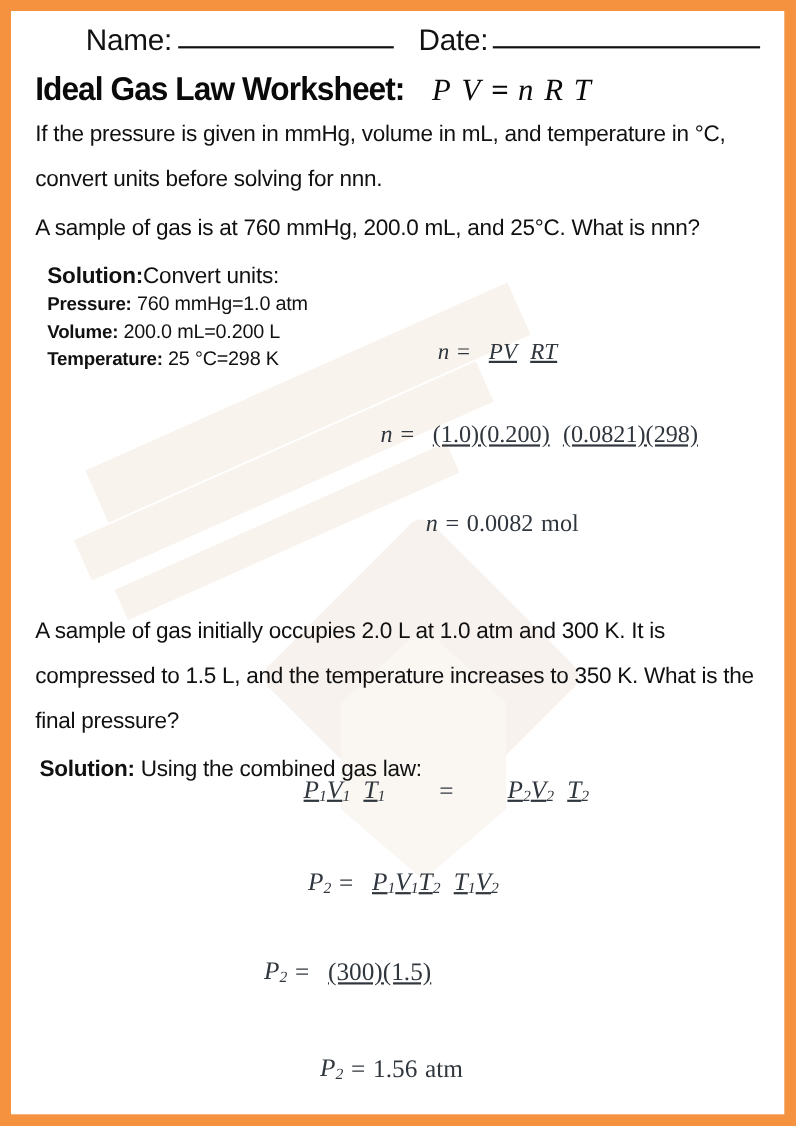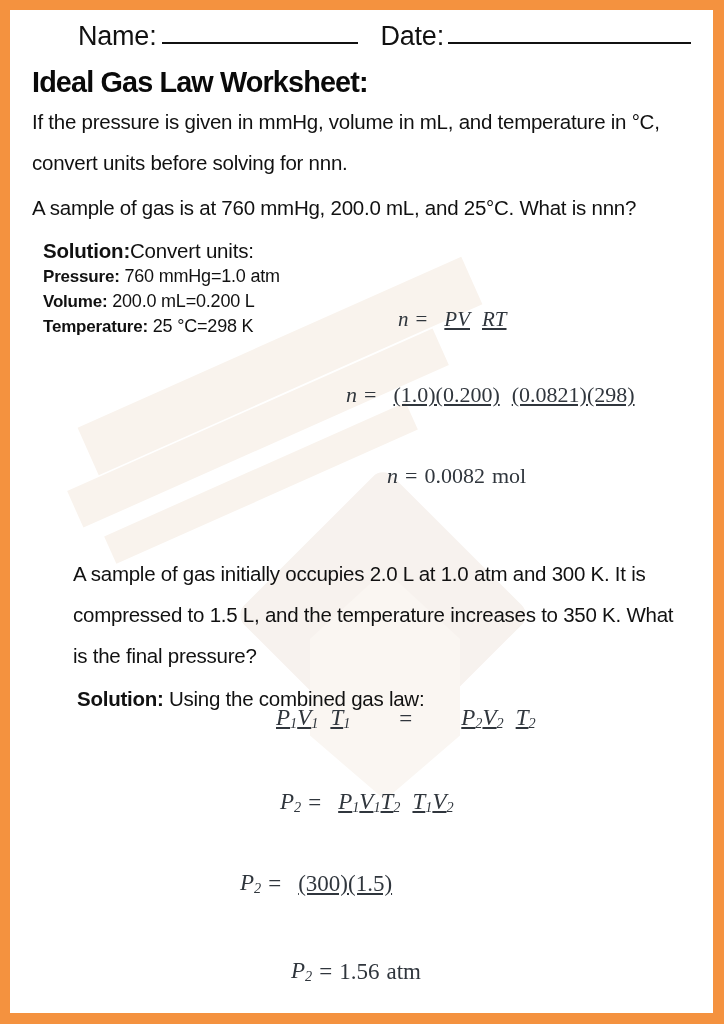--- a/index.html
+++ b/index.html
@@ -205,21 +205,21 @@
   .f1a { position: absolute; left: 388px; top: 296px; font-size: 21px; }
   .f1b { position: absolute; left: 336px; top: 371px; font-size: 22px; }
   .f1c { position: absolute; left: 377px; top: 453px; font-size: 22px; }
 
   
   .f2a { position: absolute; left: 256px; top: 694px; font-size: 23px; gap: 25px; }
   .f2b { position: absolute; left: 270px; top: 778px; font-size: 23px; }
   .f2c { position: absolute; left: 230px; top: 860px; font-size: 23px; }
   .f2d { position: absolute; left: 281px; top: 948px; font-size: 23px; }
 
-  .para-block2 { margin-top: 214px; margin-left: 41px; }
+  .para-block2 { margin-top: 214px; }
 </style>
 </head>
 <body>
 
 <div class="page">
   <div class="sheet">
 
     <div class="watermark">
       <div class="wm-band wm-b1"></div>
       <div class="wm-band wm-b2"></div>
@@ -233,20 +233,21 @@
       <div class="namedate">
         <span class="nd-label">Name:</span>
         <span class="nd-rule rule-name"></span>
         <span class="nd-gap"></span>
         <span class="nd-label">Date:</span>
         <span class="nd-rule rule-date"></span>
       </div>
 
       <div class="title-row">
         <span class="title-text">Ideal Gas Law Worksheet:</span>
+        <span class="title-eq"><span>P</span>&nbsp;<span>V</span>&nbsp;<span class="op">=</span>&nbsp;<span>n</span>&nbsp;<span>R</span>&nbsp;<span>T</span></span>
       </div>
 
       <p class="para">If the pressure is given in mmHg, volume in mL, and temperature in °C, convert units before solving for nnn.</p>
 
       <p class="para p2">A sample of gas is at 760 mmHg, 200.0 mL, and 25°C. What is nnn?</p>
 
       <div class="solution-block">
         <div class="sol-line sol-head"><b>Solution:</b><span>Convert units:</span></div>
 
         <div class="sol-line sol-item"><b>Pressure:</b>

